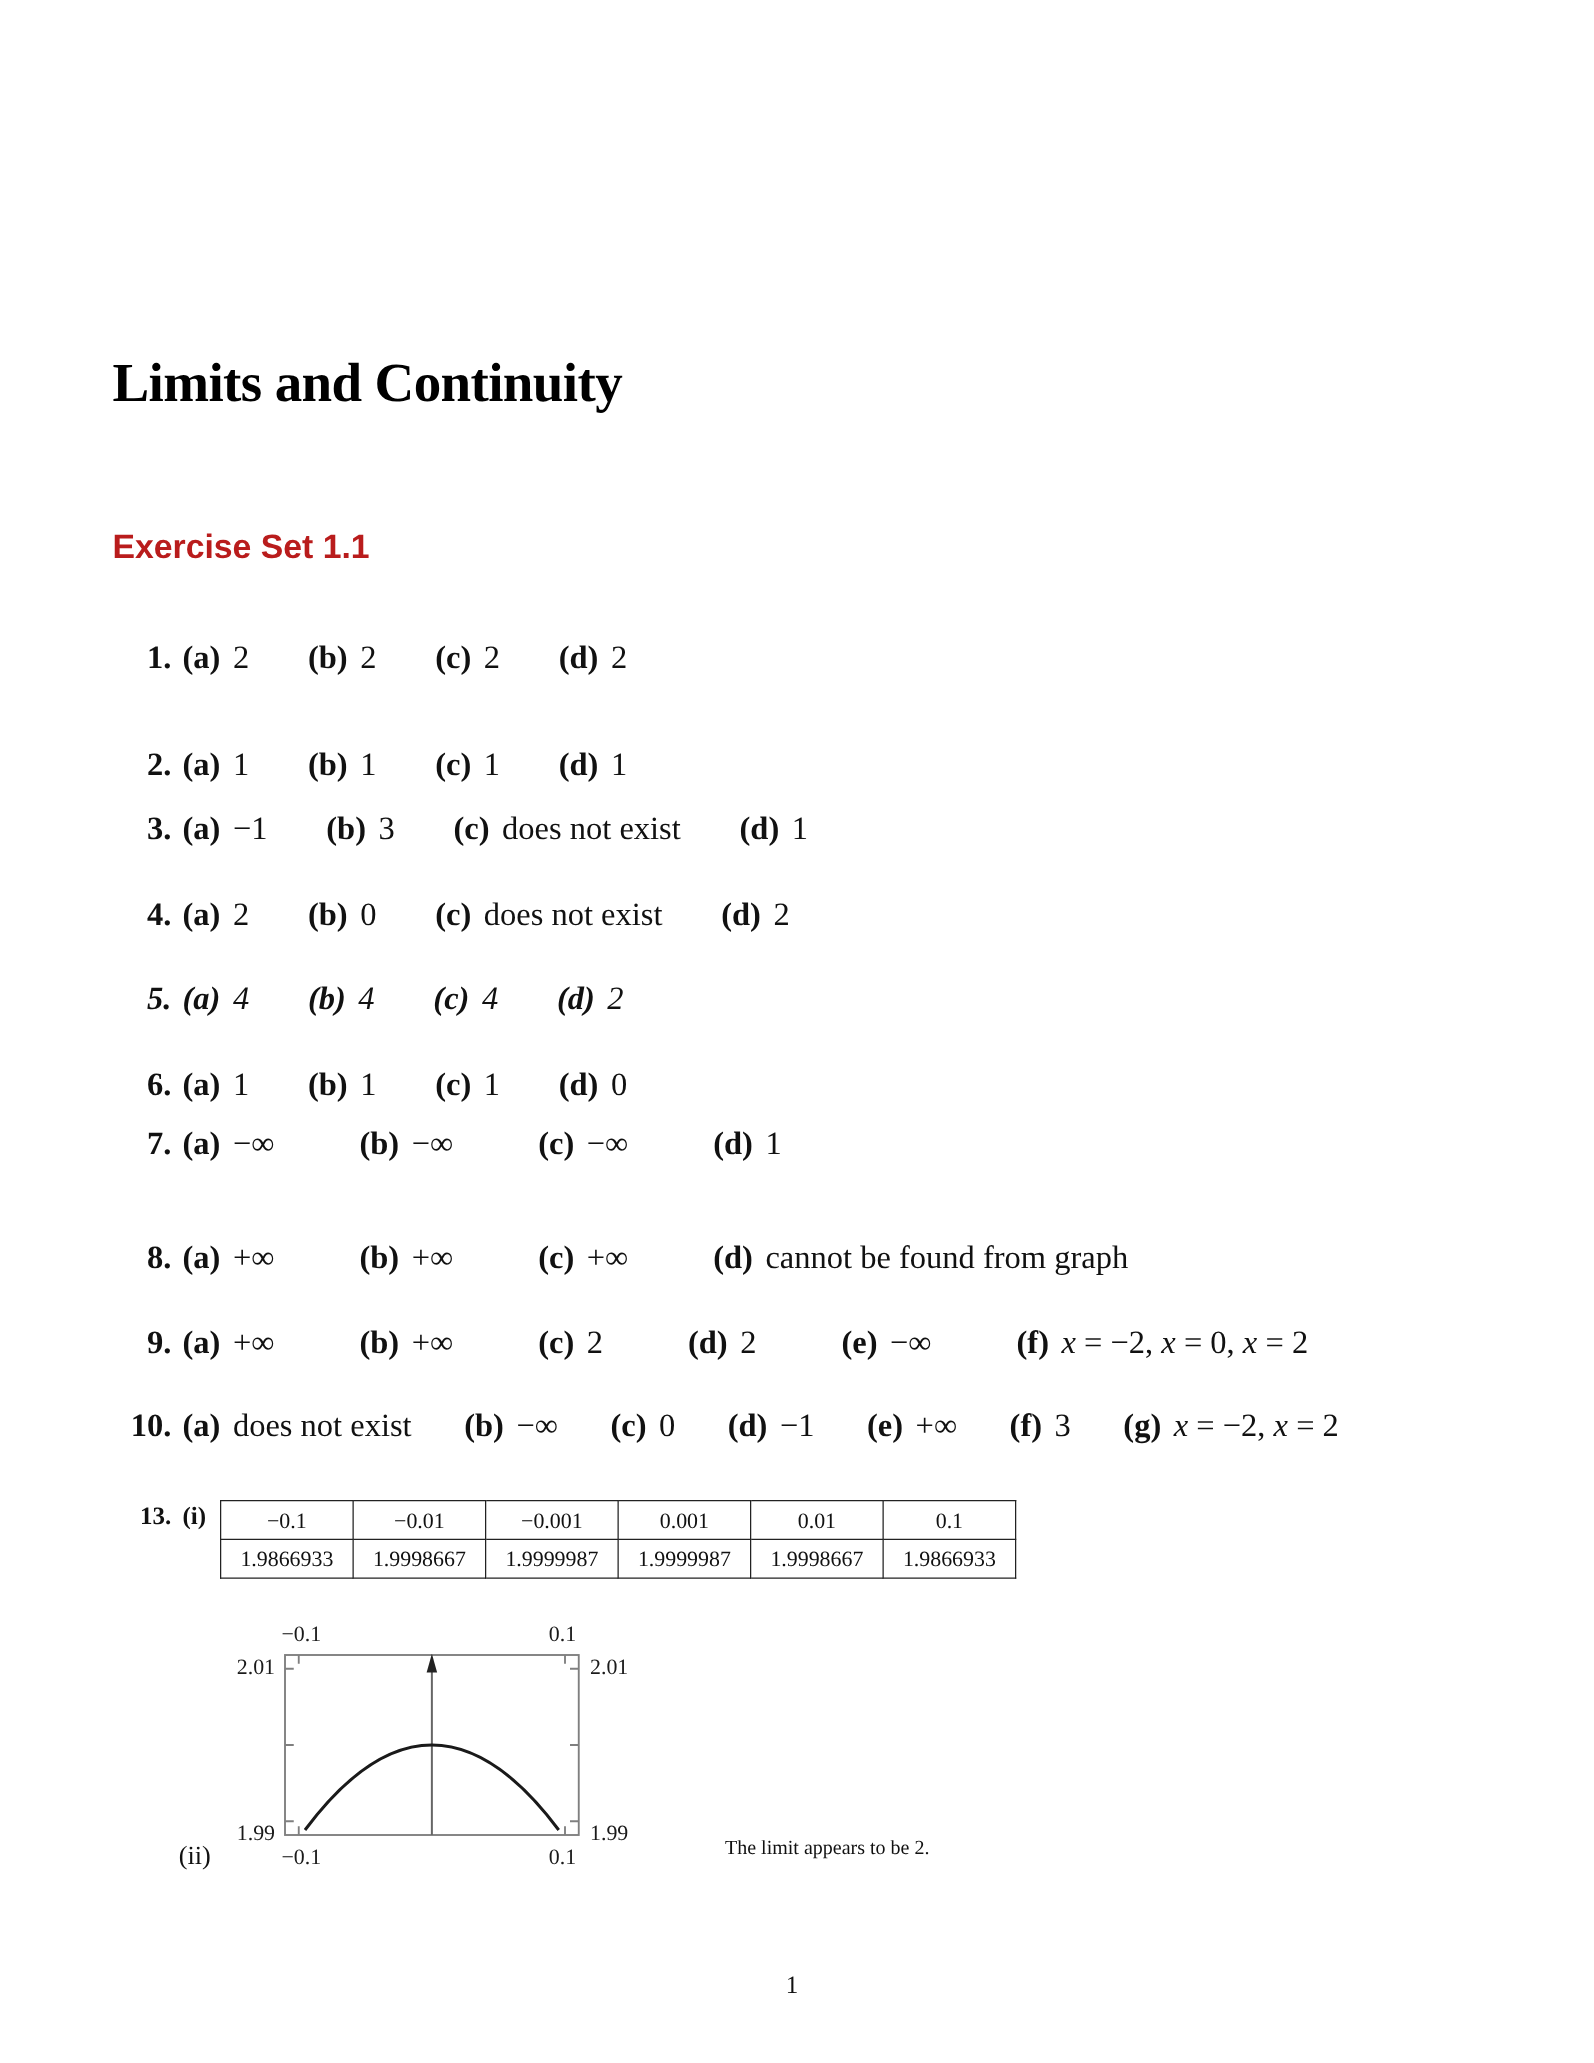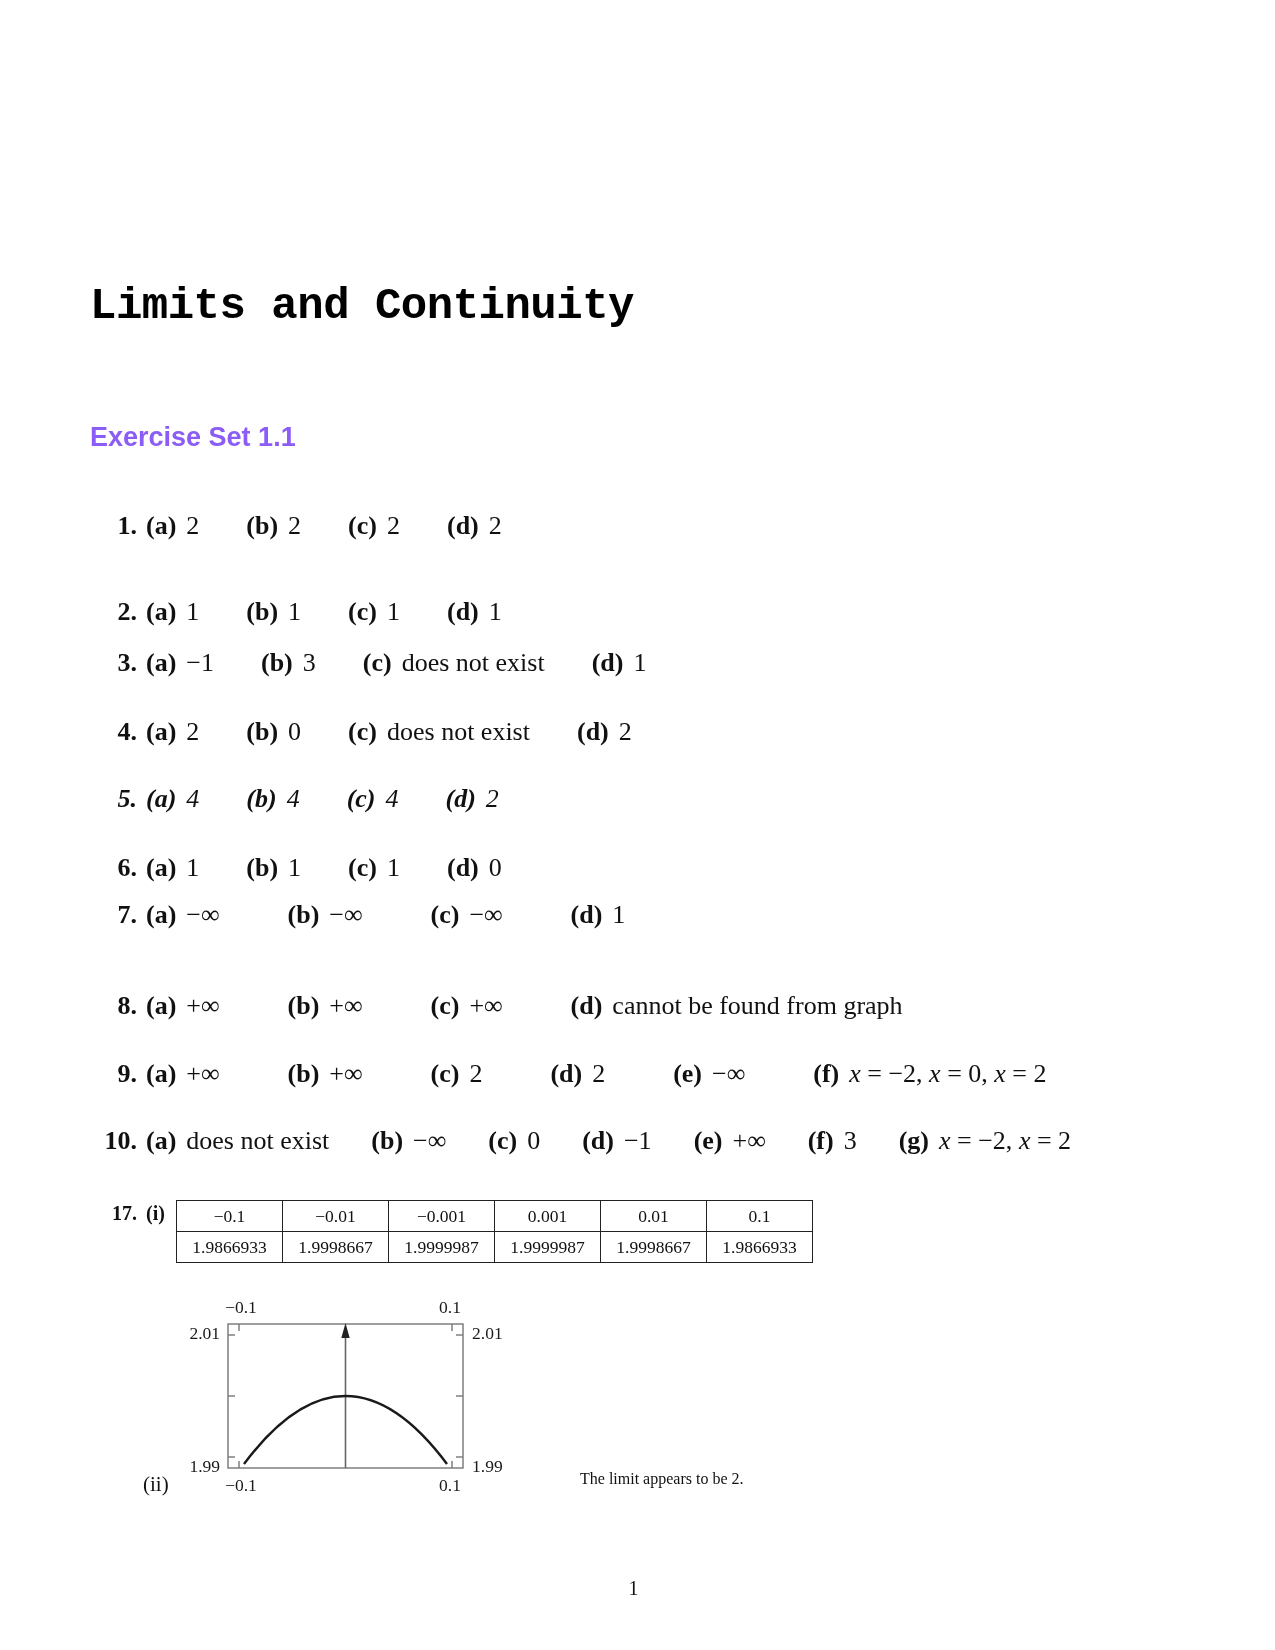--- a/index.html
+++ b/index.html
@@ -5,28 +5,28 @@
   html,body { margin:0; padding:0; }
   body {
     width:1275px; height:1650px; background:#ffffff; position:relative;
     font-family:"Liberation Serif", serif; color:#111;
     -webkit-font-smoothing:antialiased;
   }
   .abs { position:absolute; }
 
   .doc-title {
     left:90px; top:281px;
-    font-family:Liberation Mono, monospace;
+    font-family:Liberation Serif, serif;
     font-weight:bold; font-size:44px; letter-spacing:-0.5px; color:#000;
     white-space:nowrap;
   }
   .section-title {
     left:90px; top:422px;
     font-family:"Liberation Sans", sans-serif;
-    font-weight:bold; font-size:27px; color:#8b5cf6;
+    font-weight:bold; font-size:27px; color:#b91c1c;
     white-space:nowrap;
   }
 
   #exercise-list { position:absolute; left:104px; top:0; width:1100px; }
   .ex-row { position:absolute; white-space:nowrap; font-size:26px; line-height:22px; }
   .row-1 { top:515px; } .row-2 { top:601px; } .row-3 { top:652px; }
   .row-4 { top:721px; } .row-5 { top:788px;font-style:italic; } .row-6 { top:857px; }
   .row-7 { top:904px; } .row-8 { top:995px; } .row-9 { top:1063px; }
   .row-10 { top:1130px; }
 
@@ -70,21 +70,21 @@
     <div class="ex-row row-4"><span class="ex-num">4.</span><span class="part"><span class="plabel">(a)</span><span class="pval">2</span></span><span class="part"><span class="plabel">(b)</span><span class="pval">0</span></span><span class="part"><span class="plabel">(c)</span><span class="pval">does not exist</span></span><span class="part"><span class="plabel">(d)</span><span class="pval">2</span></span></div>
     <div class="ex-row row-5"><span class="ex-num">5.</span><span class="part"><span class="plabel">(a)</span><span class="pval">4</span></span><span class="part"><span class="plabel">(b)</span><span class="pval">4</span></span><span class="part"><span class="plabel">(c)</span><span class="pval">4</span></span><span class="part"><span class="plabel">(d)</span><span class="pval">2</span></span></div>
     <div class="ex-row row-6"><span class="ex-num">6.</span><span class="part"><span class="plabel">(a)</span><span class="pval">1</span></span><span class="part"><span class="plabel">(b)</span><span class="pval">1</span></span><span class="part"><span class="plabel">(c)</span><span class="pval">1</span></span><span class="part"><span class="plabel">(d)</span><span class="pval">0</span></span></div>
     <div class="ex-row row-7"><span class="ex-num">7.</span><span class="part"><span class="plabel">(a)</span><span class="pval">−∞</span></span><span class="part"><span class="plabel">(b)</span><span class="pval">−∞</span></span><span class="part"><span class="plabel">(c)</span><span class="pval">−∞</span></span><span class="part"><span class="plabel">(d)</span><span class="pval">1</span></span></div>
     <div class="ex-row row-8"><span class="ex-num">8.</span><span class="part"><span class="plabel">(a)</span><span class="pval">+∞</span></span><span class="part"><span class="plabel">(b)</span><span class="pval">+∞</span></span><span class="part"><span class="plabel">(c)</span><span class="pval">+∞</span></span><span class="part"><span class="plabel">(d)</span><span class="pval">cannot be found from graph</span></span></div>
     <div class="ex-row row-9"><span class="ex-num">9.</span><span class="part"><span class="plabel">(a)</span><span class="pval">+∞</span></span><span class="part"><span class="plabel">(b)</span><span class="pval">+∞</span></span><span class="part"><span class="plabel">(c)</span><span class="pval">2</span></span><span class="part"><span class="plabel">(d)</span><span class="pval">2</span></span><span class="part"><span class="plabel">(e)</span><span class="pval">−∞</span></span><span class="part"><span class="plabel">(f)</span><span class="pval"><i>x</i> = −2, <i>x</i> = 0, <i>x</i> = 2</span></span></div>
     <div class="ex-row row-10"><span class="ex-num">10.</span><span class="part"><span class="plabel">(a)</span><span class="pval">does not exist</span></span><span class="part"><span class="plabel">(b)</span><span class="pval">−∞</span></span><span class="part"><span class="plabel">(c)</span><span class="pval">0</span></span><span class="part"><span class="plabel">(d)</span><span class="pval">−1</span></span><span class="part"><span class="plabel">(e)</span><span class="pval">+∞</span></span><span class="part"><span class="plabel">(f)</span><span class="pval">3</span></span><span class="part"><span class="plabel">(g)</span><span class="pval"><i>x</i> = −2, <i>x</i> = 2</span></span></div>
   </div>
 
 <div class="abs item11-label">
-  <span class="ex-num">17.</span><span class="plabel">(i)</span>
+  <span class="ex-num">13.</span><span class="plabel">(i)</span>
 </div>
 
 <table class="limit-table">
   <tbody>
     <tr id="t-head">
         <td>−0.1</td>
         <td>−0.01</td>
         <td>−0.001</td>
         <td>0.001</td>
         <td>0.01</td>

